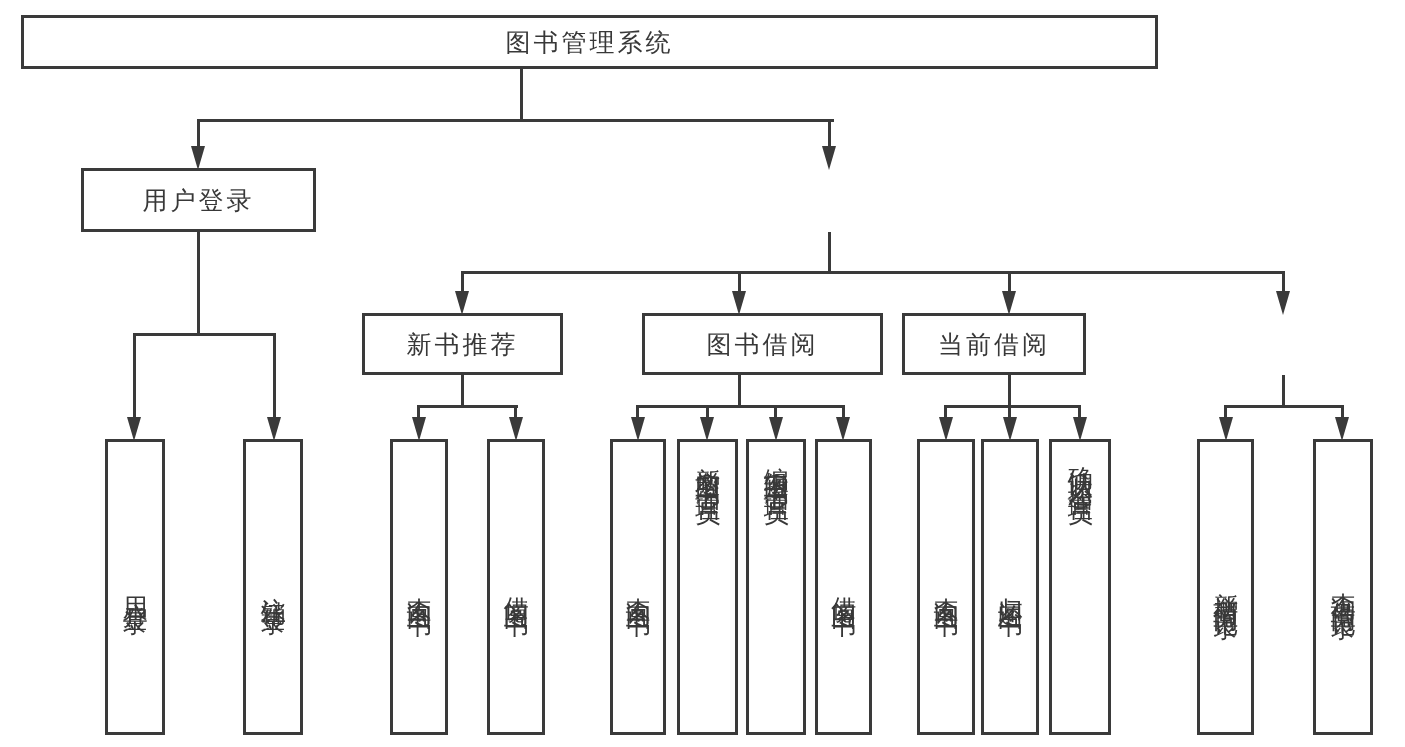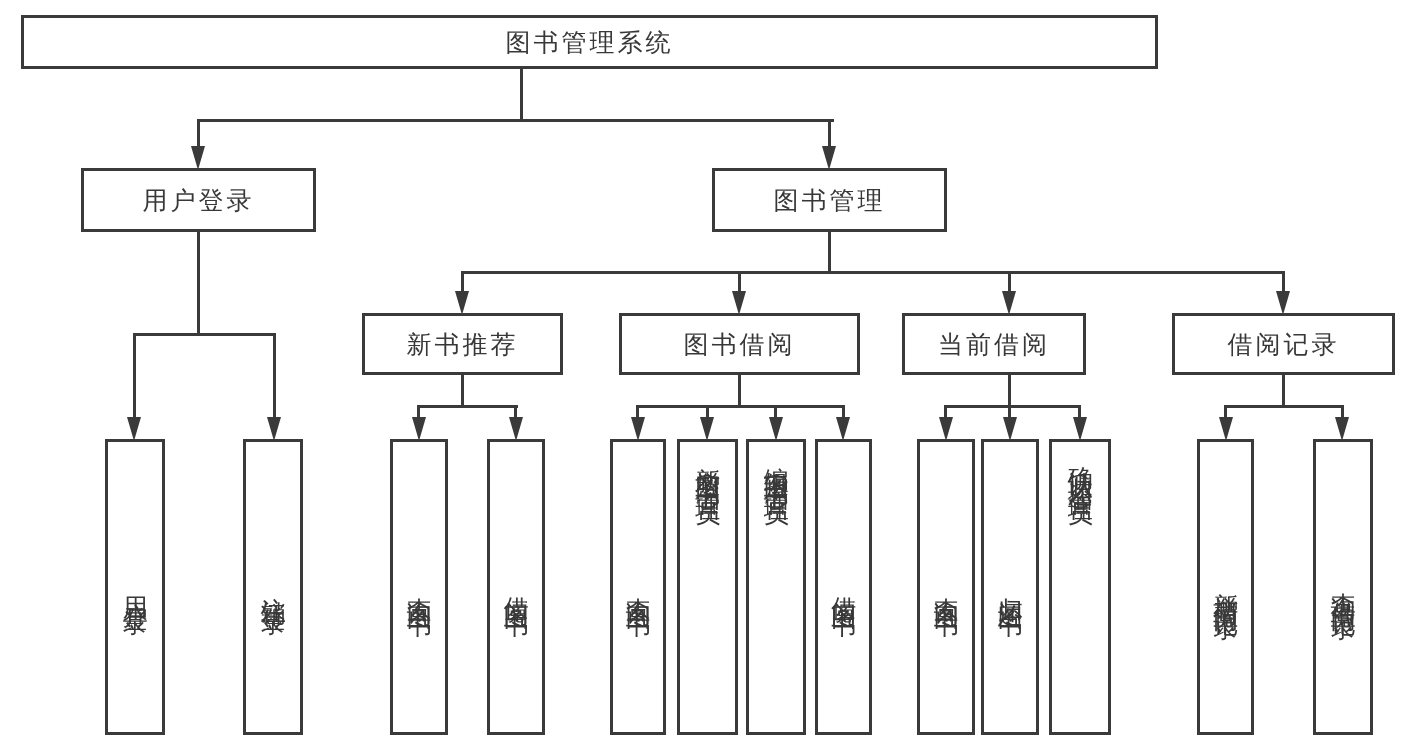--- a/index.html
+++ b/index.html
@@ -41,26 +41,24 @@
   }
 </style>
 </head>
 <body>
 
 <div class="stage">
 
   <div class="box" style="left:21px;top:15px;width:1137px;height:54px;">图书管理系统</div>
 
   <div class="box" style="left:81px;top:168px;width:235px;height:64px;">用户登录</div>
-  <div class="box" style="left:712px;top:168px;width:235px;height:64px;">图书管理</div>
 
   <div class="box" style="left:362px;top:313px;width:201px;height:62px;text-align:right;">新书推荐</div>
-  <div class="box" style="left:619px;top:313px;width:241px;height:62px;">图书借阅</div>
+  <div class="box" style="left:642px;top:313px;width:241px;height:62px;">图书借阅</div>
   <div class="box" style="left:902px;top:313px;width:184px;height:62px;">当前借阅</div>
-  <div class="box" style="left:1172px;top:313px;width:223px;height:62px;">借阅记录</div>
 
   <div class="leaf" style="left:105px;top:439px;width:60px;height:296px;">
     <span class="vtext">用户登录</span>
   </div>
   <div class="leaf" style="left:243px;top:439px;width:60px;height:296px;">
     <span class="vtext">注销登录</span>
   </div>
 
   <div class="leaf" style="left:390px;top:439px;width:58px;height:296px;">
     <span class="vtext">查询图书</span>

